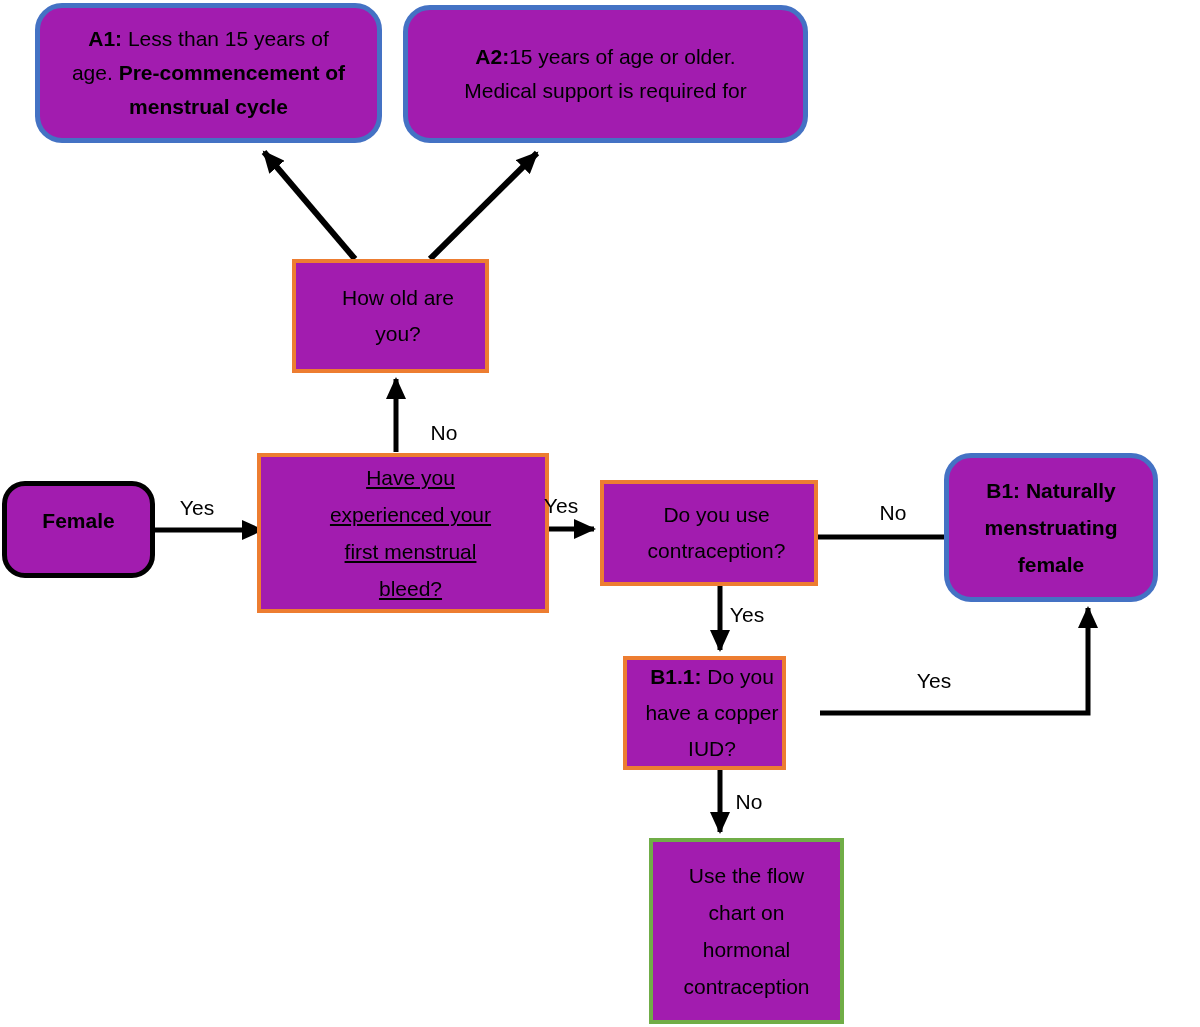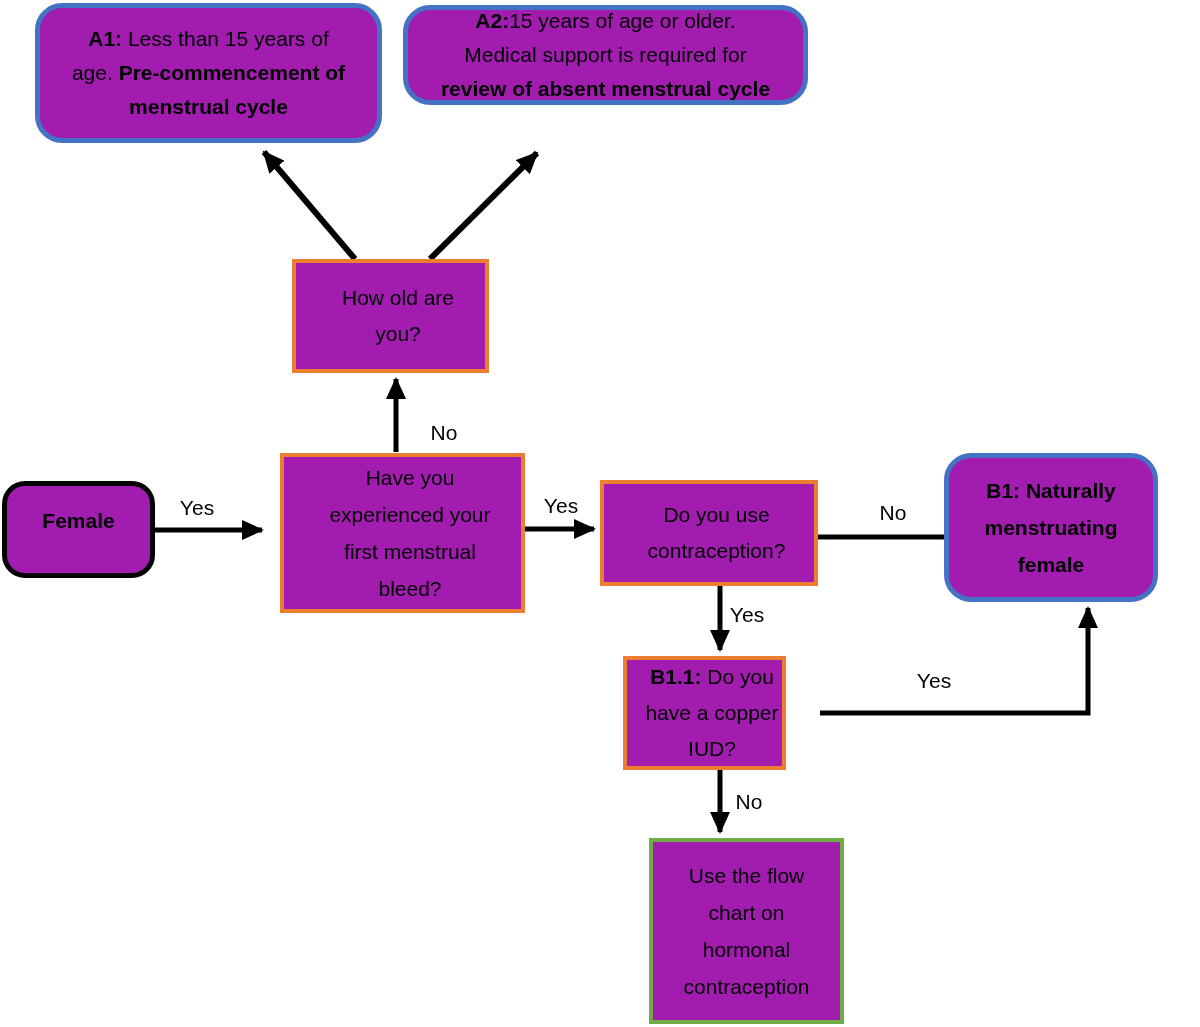--- a/index.html
+++ b/index.html
@@ -44,32 +44,32 @@
   <path d="M820,713 L1088,713 L1088,608" fill="none" stroke="#000" stroke-width="5" marker-end="url(#ah)"></path>
   <line x1="720" y1="770" x2="720" y2="832" stroke="#000" stroke-width="5" marker-end="url(#ah)"></line>
 </svg>
 
 <div class="node blue-node" style="left:35px;top:3px;width:347px;height:140px;">
   <div class="node-inner"><span class="b">A1:</span><span> Less than 15 years of
 age. </span><span class="b">Pre-commencement of
 menstrual cycle</span></div>
 </div>
 
-<div class="node blue-node" style="left:403px;top:5px;width:405px;height:100px;justify-content:flex-end;">
+<div class="node blue-node" style="left:403px;top:5px;width:405px;height:138px;justify-content:flex-end;">
   <div class="node-inner"><span class="b">A2:</span><span>15 years of age or older.
 Medical support is required for
-</span><span class="b">review of absent menstrual cycle</span></div>
+</span></div>
 </div>
 
 <div class="node orange-node" style="left:292px;top:259px;width:197px;height:114px;">
   <div class="node-inner"><span>How old are
 you?</span></div>
 </div>
 
-<div class="node orange-node" style="left:280px;top:453px;width:245px;height:160px;line-height:37px;">
+<div class="node orange-node" style="left:257px;top:453px;width:292px;height:160px;line-height:37px;text-decoration:underline;">
   <div class="node-inner"><span>Have you
 experienced your
 first menstrual
 bleed?</span></div>
 </div>
 
 <div class="node black-node" style="left:2px;top:481px;width:153px;height:97px;padding-bottom:18px;">
   <div class="node-inner"><span class="b">Female</span></div>
 </div>
 

